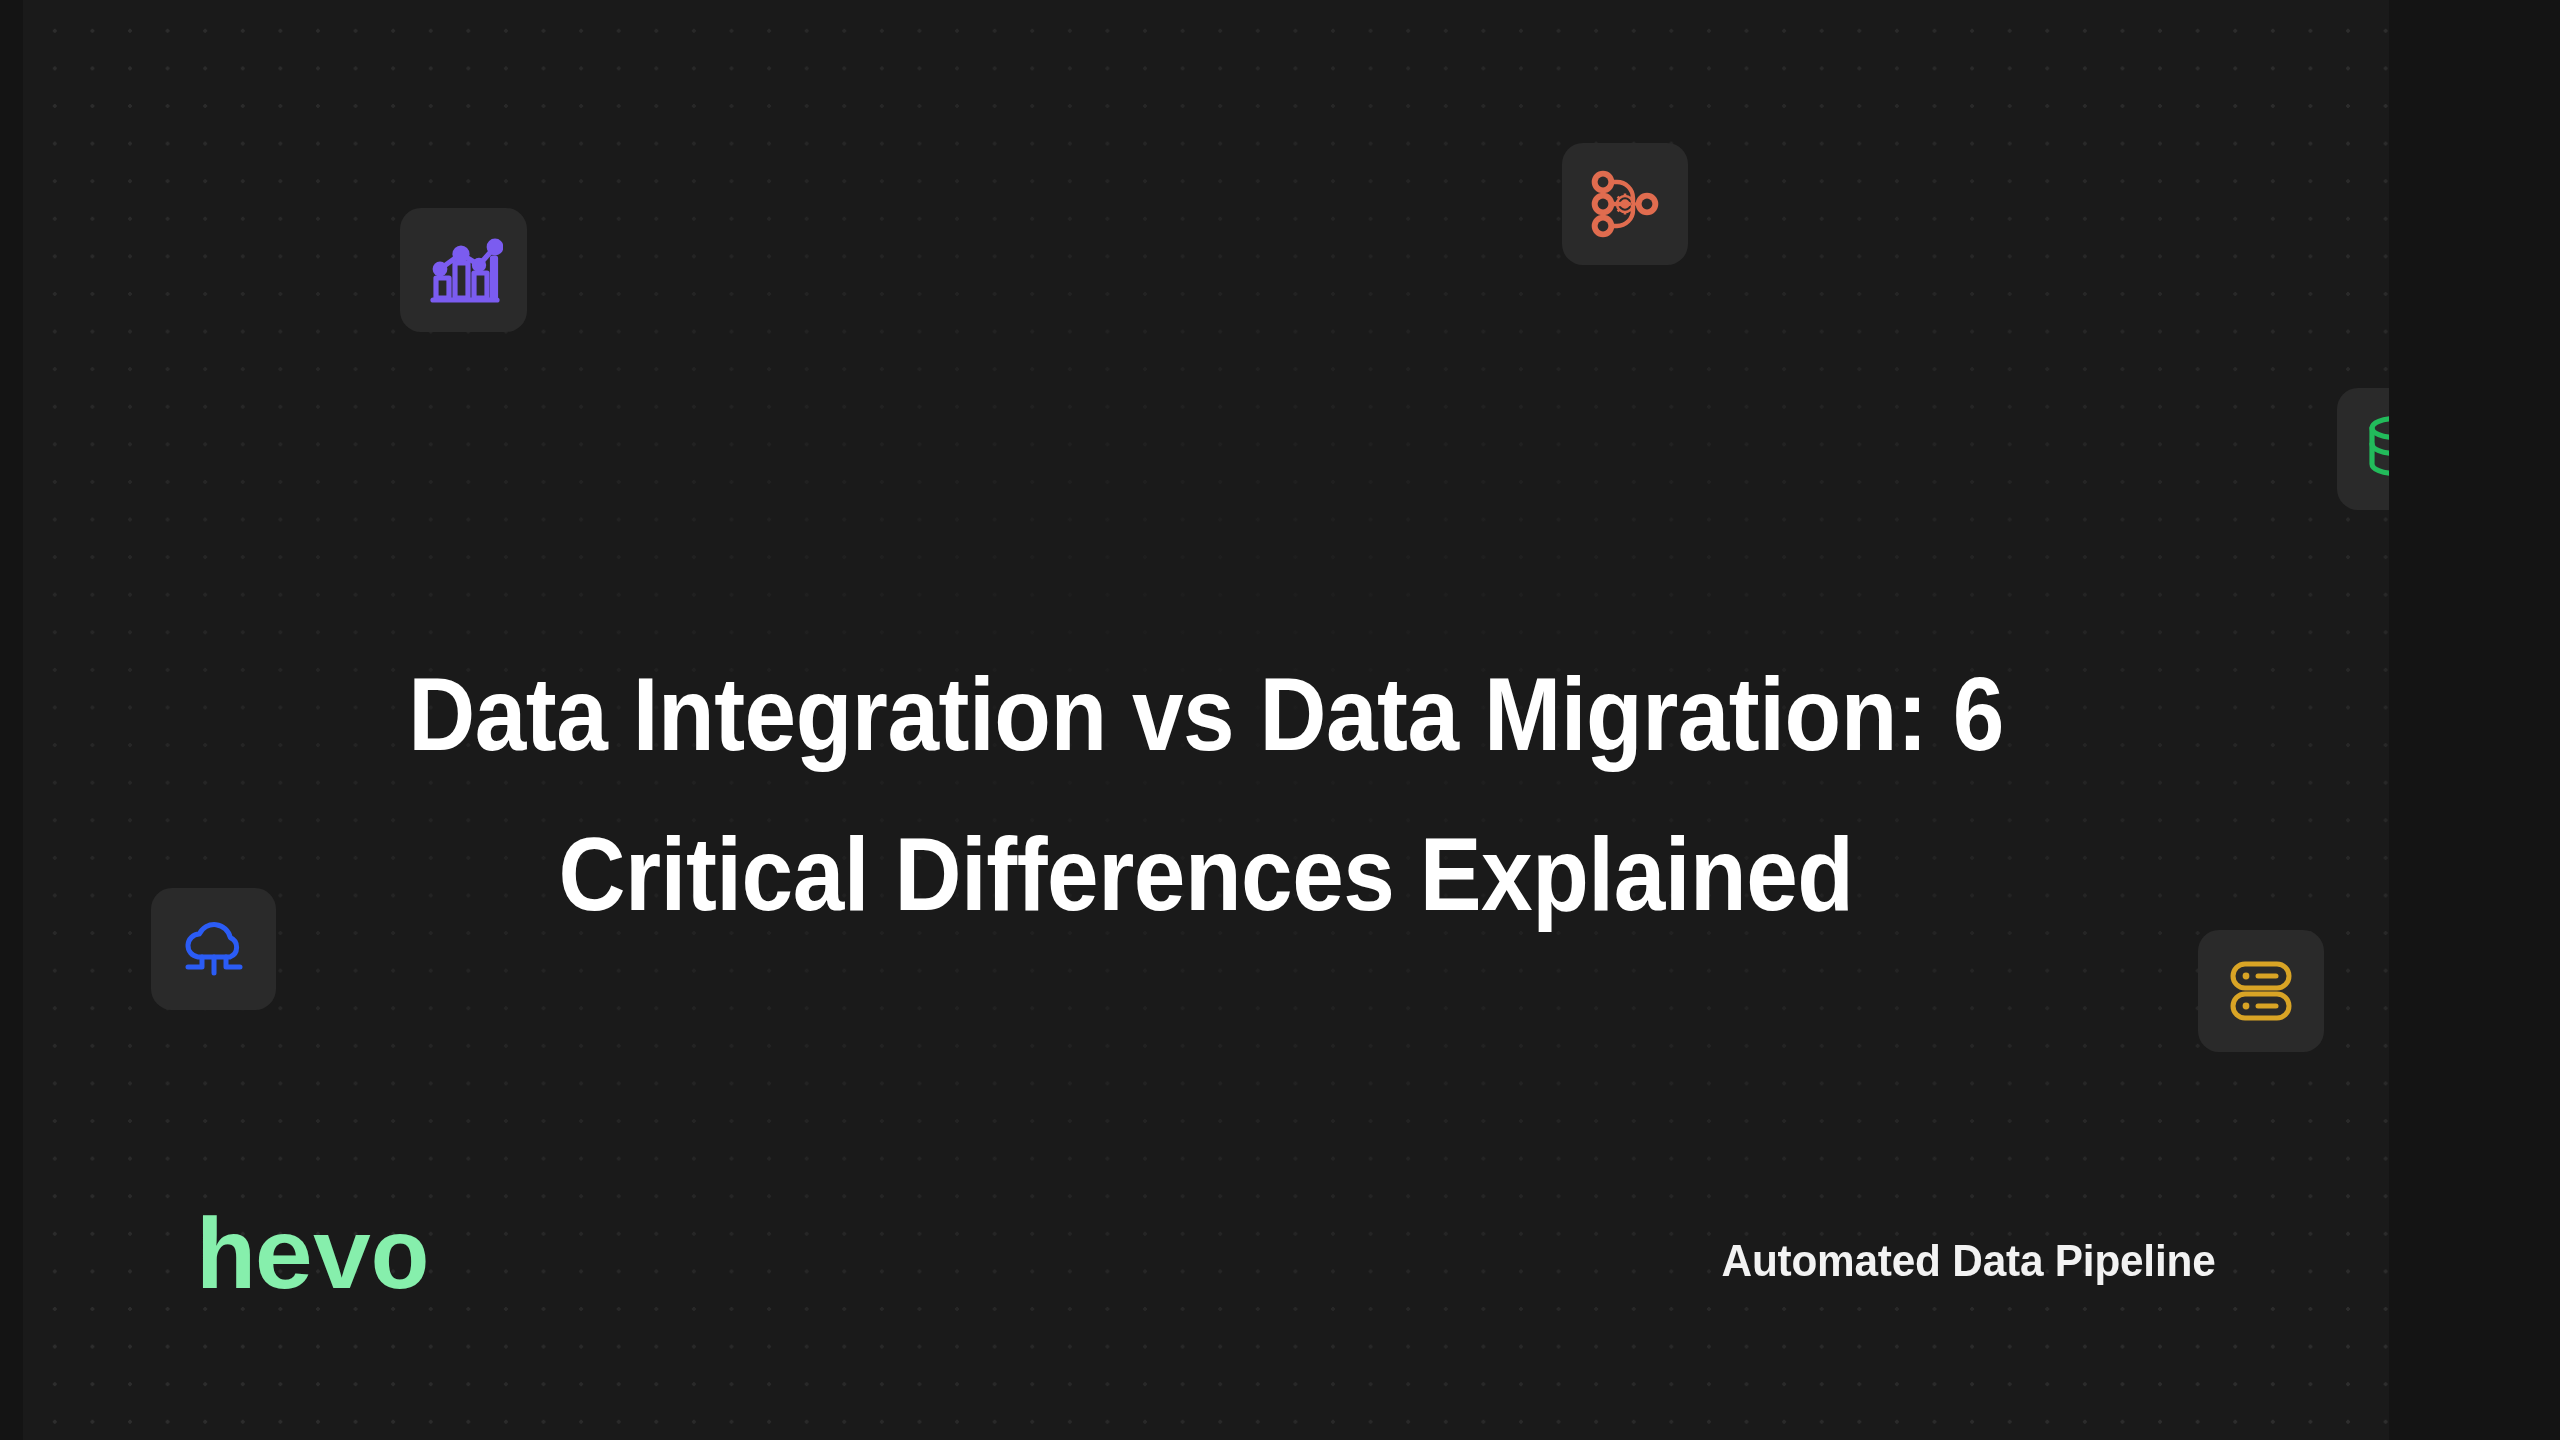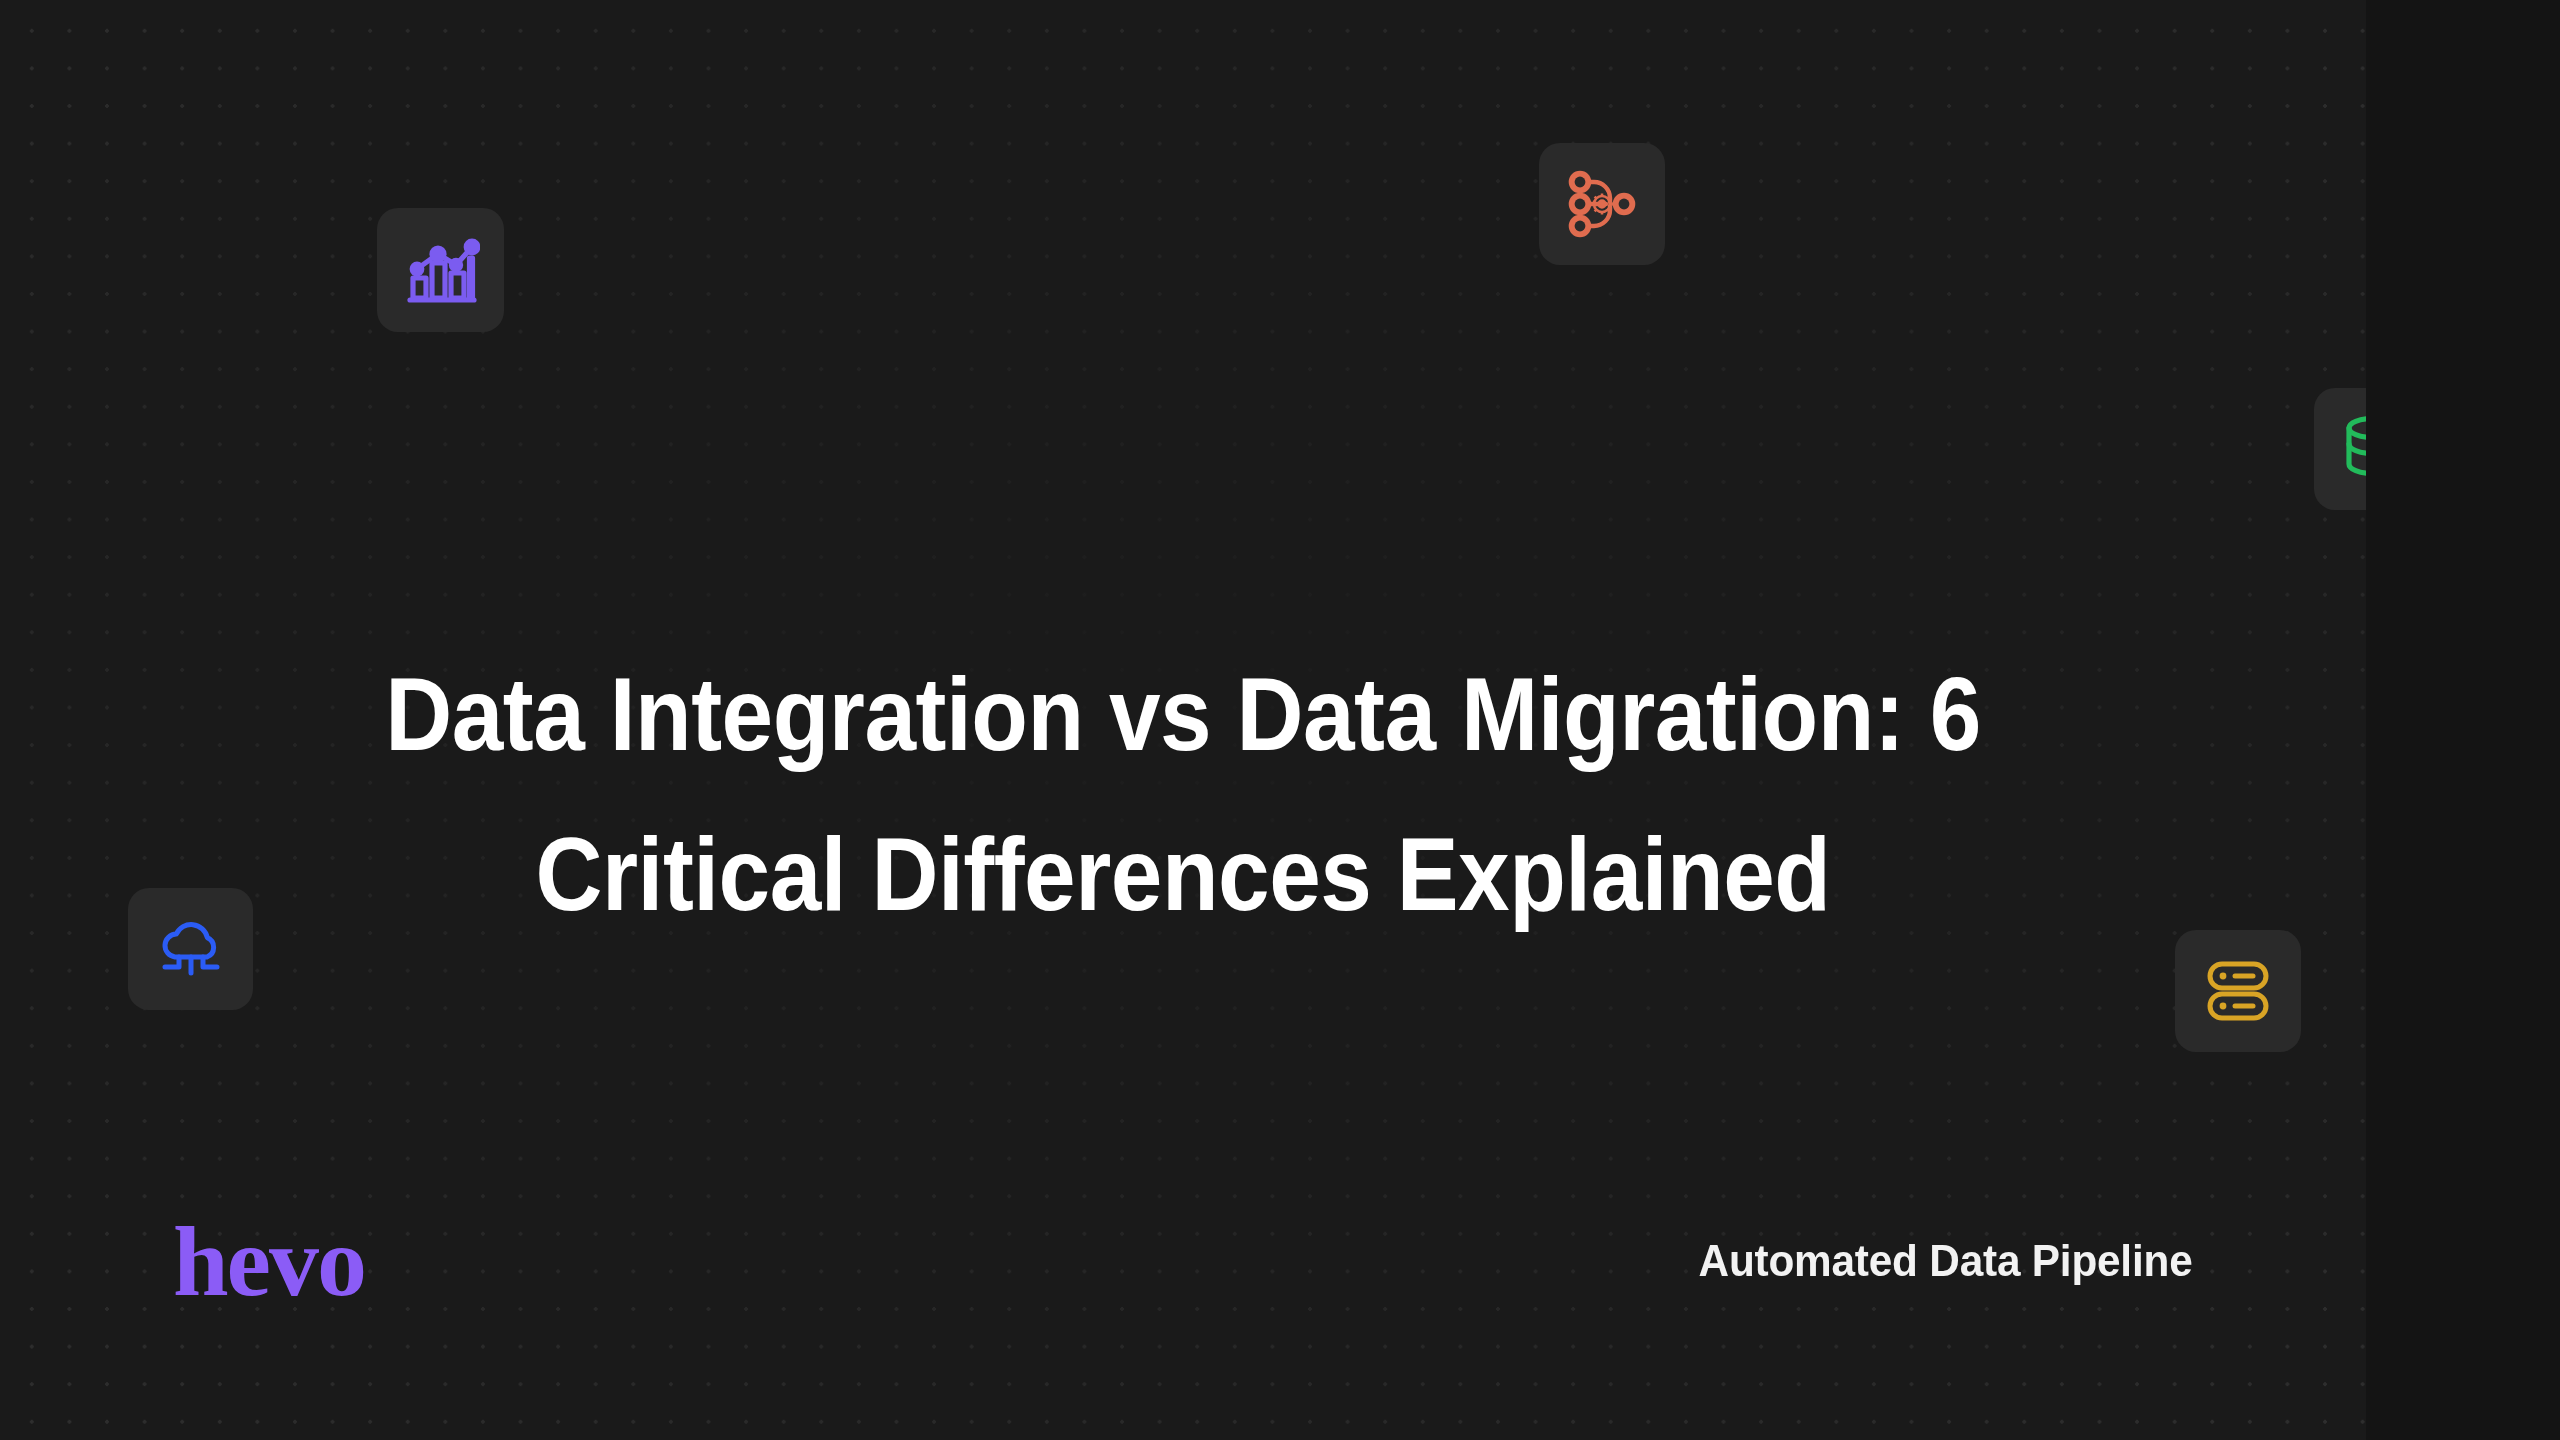--- a/index.html
+++ b/index.html
@@ -7,20 +7,21 @@
     padding: 0;
     background: #141414;
   }
   .stage {
     position: relative;
     width: 2366px;
     height: 1440px;
     background-color: #1a1a1a;
     overflow: hidden;
     font-family: "Liberation Sans", sans-serif;
+    margin-left: 23px;
   }
 
   
   .dot-grid {
     position: absolute;
     inset: 0;
     background-image: radial-gradient(circle, #2f2f2f 1.9px, transparent 2.1px);
     background-size: 37.6px 37.6px;
     background-position: 13px 12px;
     pointer-events: none;
@@ -71,26 +72,26 @@
   .headline .ln {
     display: block;
     transform: scaleX(0.90);
   }
 
   
   .logo {
     position: absolute;
     left: 173px;
     top: 1212px;
-    color: #8b5cf6;
+    color: #86efac;
     font-size: 100px;
     font-weight: 700;
     letter-spacing: -2px;
     line-height: 1;
-    font-family: Liberation Serif, serif;
+    font-family: Liberation Mono, monospace;
     text-align: right;
   }
   .tagline {
     position: absolute;
     right: 174px;
     top: 1238px;
     color: #f2f2f2;
     font-size: 45px;
     font-weight: 600;
     line-height: 1;

